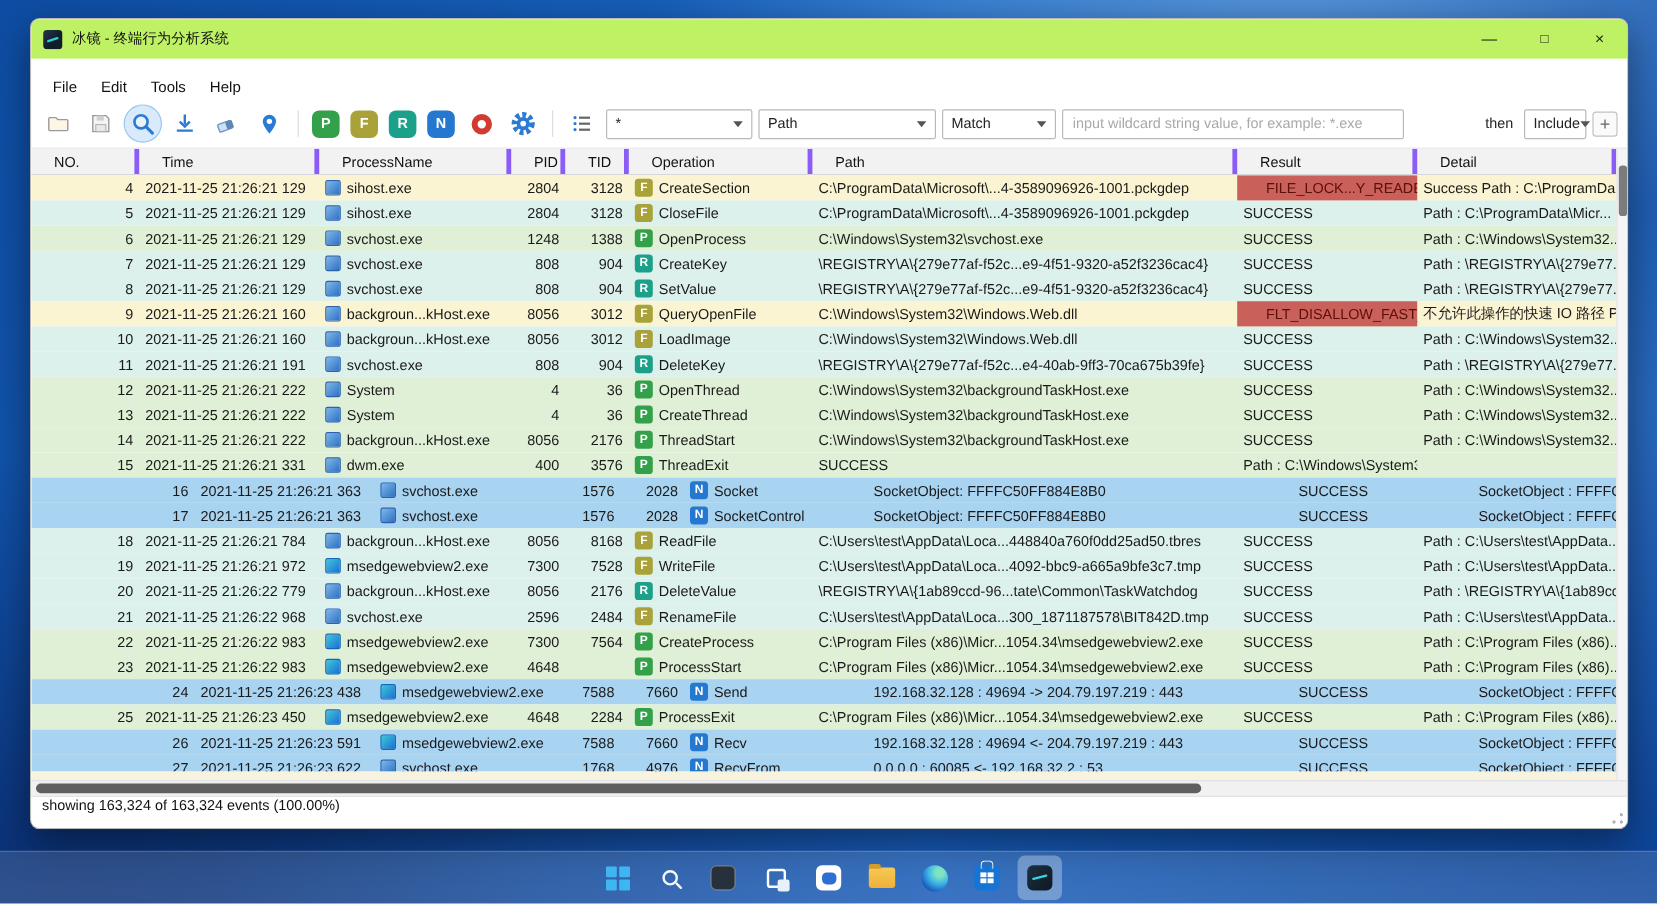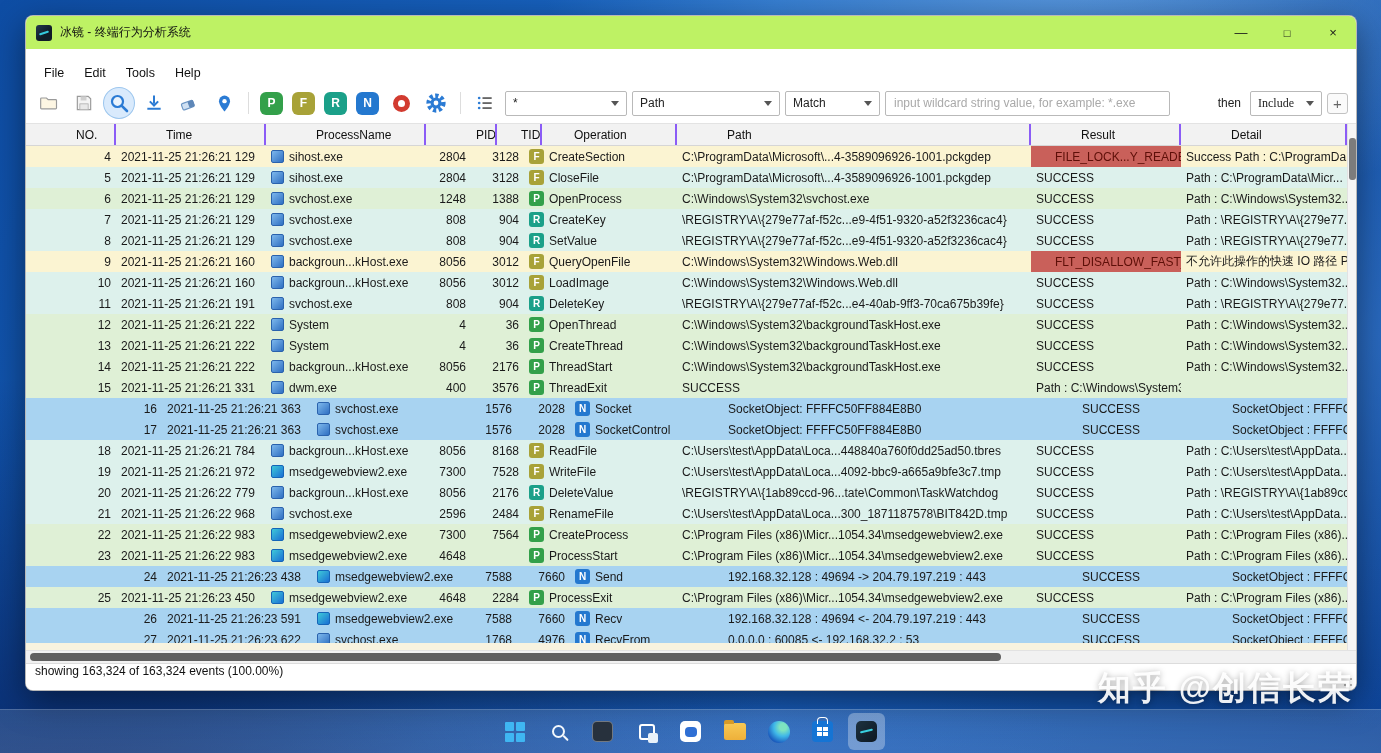--- a/index.html
+++ b/index.html
@@ -43,35 +43,35 @@
   .tb-btn{ width:30px; height:30px; display:flex; align-items:center; justify-content:center; border:none; background:transparent; border-radius:4px;}
   .tb-btn.active{ background:#d9eafc; border-radius:50%; box-shadow:0 0 0 1px #9cc6ee; }
   .sep{ width:1px; height:22px; background:#ddd; margin:0 4px; flex:0 0 auto;}
   .letter-btn{ width:23px; height:23px; border:none; border-radius:6px; color:#fff; font-weight:bold; font-size:12px;
     display:flex; align-items:center; justify-content:center; font-family:inherit; margin:0 2px;}
   .lb-p{ background:var(--op_P); } .lb-f{ background:var(--op_F); } .lb-r{ background:var(--op_R); } .lb-n{ background:var(--op_N); }
   .record-ring{ width:17px; height:17px; border-radius:50%; border:5px solid #d23b30; background:#fff; display:block;}
   .combo{ height:25px; border:1px solid #b9b9b9; border-radius:2px; background:#fff; display:flex; align-items:center;
     padding:0 7px; font-size:12px; color:#222; flex:0 0 auto; }
   .combo .arrow{ margin-left:auto; width:0; height:0; border-left:4px solid transparent; border-right:4px solid transparent; border-top:5px solid #555; }
-  .combo-view{ width:122px; } .combo-col{ width:148px; } .combo-rel{ width:95px; } .combo-act{ width:72px;font-family:Liberation Serif, serif; }
+  .combo-view{ width:122px; } .combo-col{ width:148px; } .combo-rel{ width:95px; } .combo-act{ width:52px; }
   .filter-input{ height:25px; width:285px; border:1px solid #b9b9b9; border-radius:2px; padding:0 8px; font-size:12px;
     color:#333; font-family:inherit; }
   .filter-input::placeholder{ color:#a9a9a9; }
   .then-label{ font-size:12px; color:#222; margin:0 4px 0 8px; margin-left:auto; }
   .add-btn{ width:21px; height:21px; border:1px solid #c2c2c2; border-radius:3px; background:#fafafa; color:#666;
     font-size:15px; line-height:1; display:flex; align-items:center; justify-content:center; font-family:inherit;}
 
   
   :root{ --cols: 90px 150px 160px 45px 53px 153px 354px 150px 1fr; }
   .grid{ flex:1 1 auto; position:relative; display:flex; flex-direction:column; overflow:hidden; background:#fff;}
   .grid-inner{ width:calc(100% - 9px); display:flex; flex-direction:column; flex:1 1 auto; overflow:hidden;}
   .grid-header{ display:grid; grid-template-columns:var(--cols); flex:0 0 22px; background:#f2f2f2;
     border-bottom:1px solid #d6d6d6; font-size:12px; color:#111;}
-  .gh-cell{ display:flex; align-items:center; padding:0 19px; border-right:2px solid #8b5cf6; overflow:hidden; white-space:nowrap;margin-left:31px;}
+  .gh-cell{ display:flex; align-items:center; padding:0 19px; border-right:4px solid #8b5cf6; overflow:hidden; white-space:nowrap;}
   .grid-body{ flex:1 1 auto; overflow:hidden; font-size:12px; color:#1a1a1a;}
   .row{ display:grid; grid-template-columns:var(--cols); height:21px; white-space:nowrap;}
   .cell{ display:flex; align-items:center; padding:0 5px; overflow:hidden; height:100%;}
   .c-right{ justify-content:flex-end; }
   .rt-file{ background:var(--row_file); } .rt-reg{ background:var(--row_reg); }
   .rt-proc{ background:var(--row_proc); } .rt-net{ background:var(--row_net);padding-left:46px; } .rt-warn{ background:var(--row_warn); }
   .picon{ width:13px; height:13px; border-radius:2px; margin-right:5px; flex:0 0 auto;}
   .pi-window{ background:linear-gradient(135deg,#7db8ec,#2f6fc2); border:1px solid #2a62ad;}
   .pi-edge{ background:linear-gradient(135deg,#3ec9d8,#1a6fd4); border:1px solid #1565b8;}
   .opicon{ width:15px; height:15px; border-radius:3px; color:#fff; font-size:10px; font-weight:bold;
@@ -669,21 +669,20 @@
     <div class="h-scrollbar">
       <div class="h-thumb"></div>
     </div>
 
     <div class="statusbar">
       <span>showing 163,324 of 163,324 events (100.00%)</span>
       <span class="grip"></span>
     </div>
   </div>
 
-  <div class="watermark">知乎 @创信长荣</div>
 
   <div class="taskbar">
     <button class="ti">
         <span class="win4">
           <i></i>
           <i></i>
           <i></i>
           <i></i>
         </span>
       </button>

